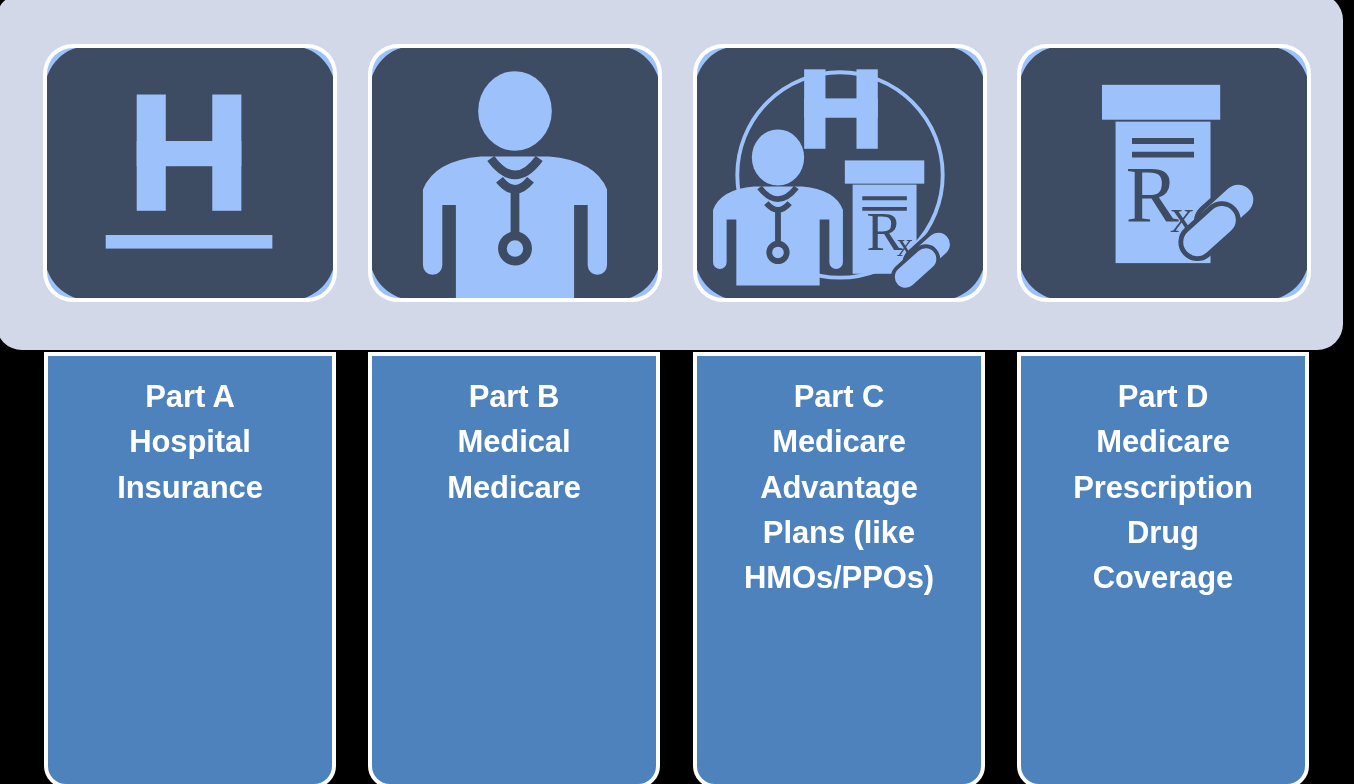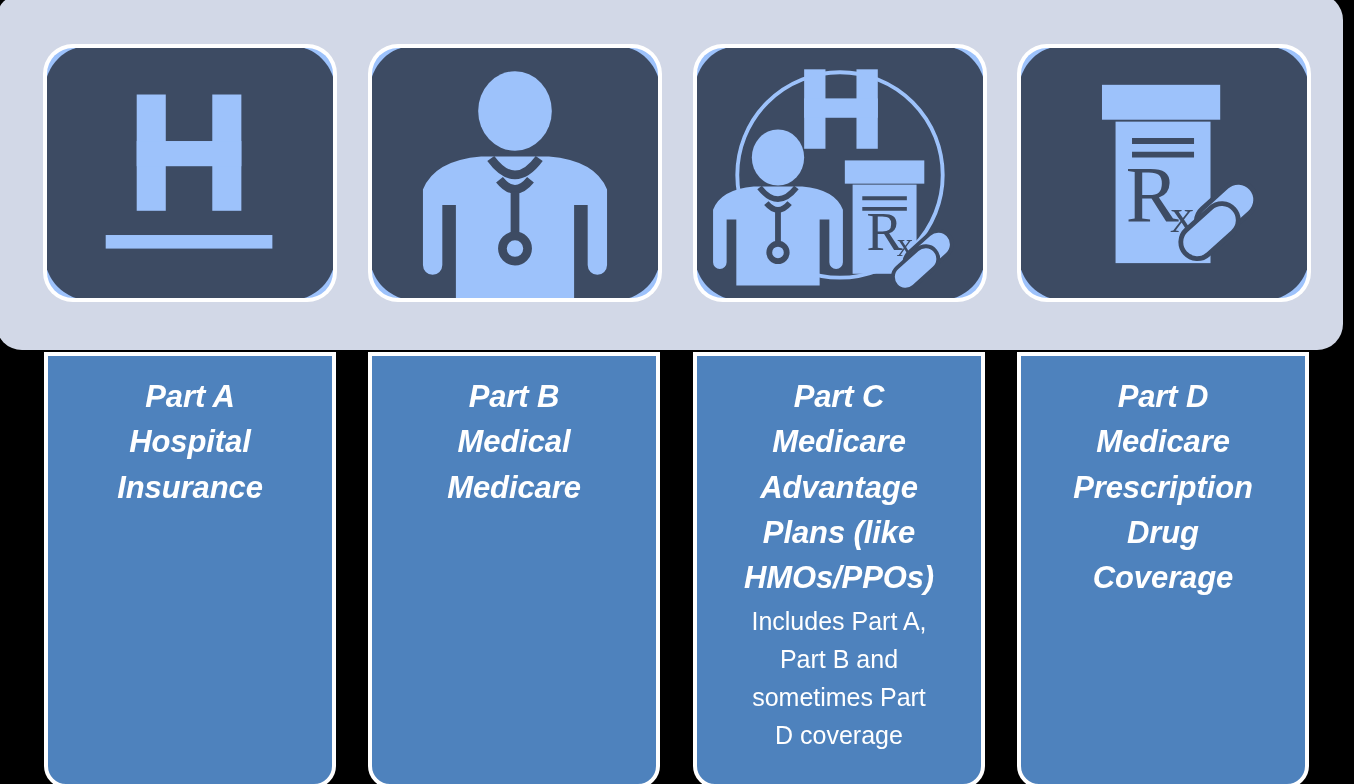--- a/index.html
+++ b/index.html
@@ -41,21 +41,21 @@
     border:4px solid #ffffff;
     border-top:4px solid #ffffff;
     border-radius:0 0 22px 22px;
     box-sizing:border-box;
     color:#ffffff;
     text-align:center;
     padding:18px 6px 10px 6px;
   }
   .panel .ttl{
     font-size:31px;font-weight:bold;line-height:1.46;
-    letter-spacing:-0.1px;white-space:pre-line;font-style:italic;
+    letter-spacing:-0.1px;white-space:pre-line;
   }
   .panel .sub{
     font-size:25px;font-weight:normal;line-height:1.52;
     margin-top:2px;white-space:pre-line;
   }
 </style>
 </head>
 <body>
 
 <div id="stage">
@@ -175,24 +175,20 @@
 Medicare</div>
     <div class="sub"></div>
   </div>
 
   <div class="panel" style="left:693px;top:352px;width:292px;height:436px;">
     <div class="ttl">Part C
 Medicare
 Advantage
 Plans (like
 HMOs/PPOs)</div>
-    <div class="sub">Includes Part A,
-Part B and
-sometimes Part
-D coverage</div>
   </div>
 
   <div class="panel" style="left:1017px;top:352px;width:292px;height:436px;">
     <div class="ttl">Part D
 Medicare
 Prescription
 Drug
 Coverage</div>
     <div class="sub"></div>
   </div>

